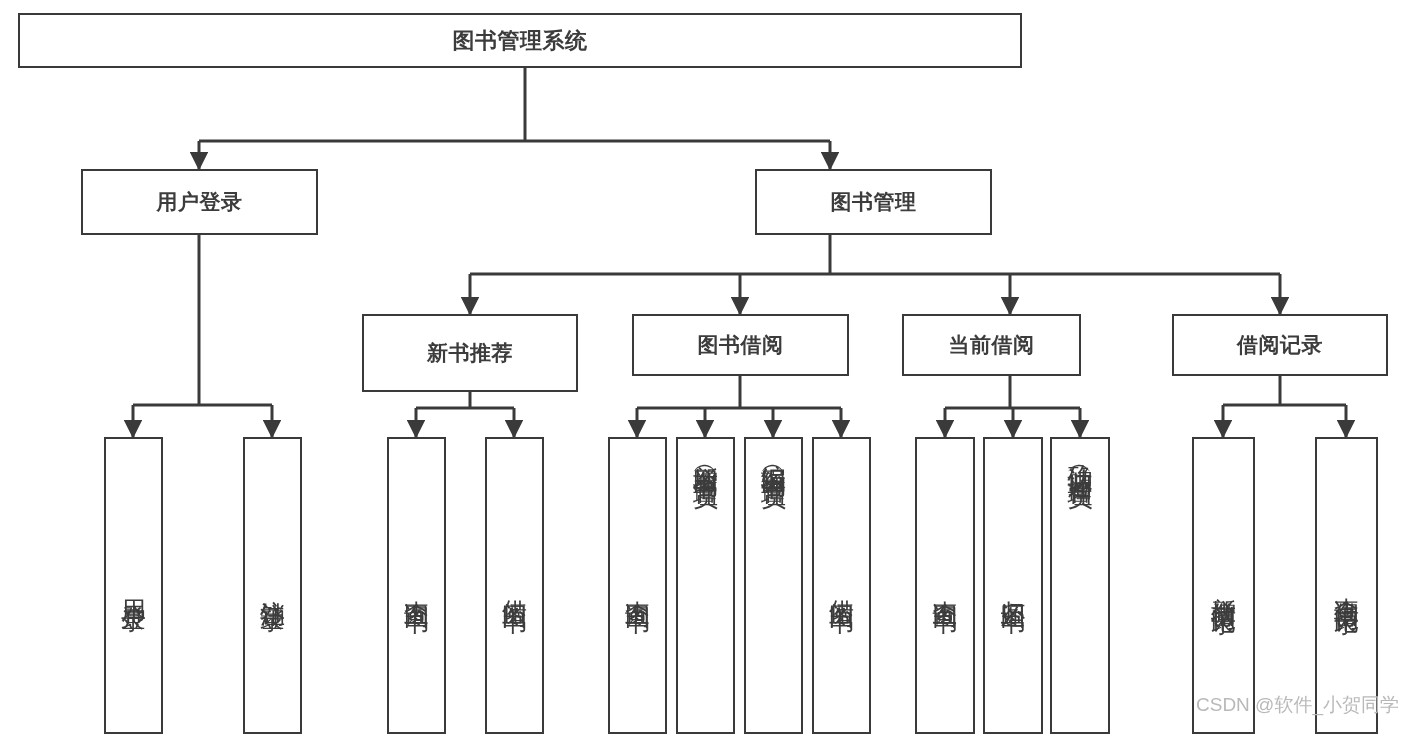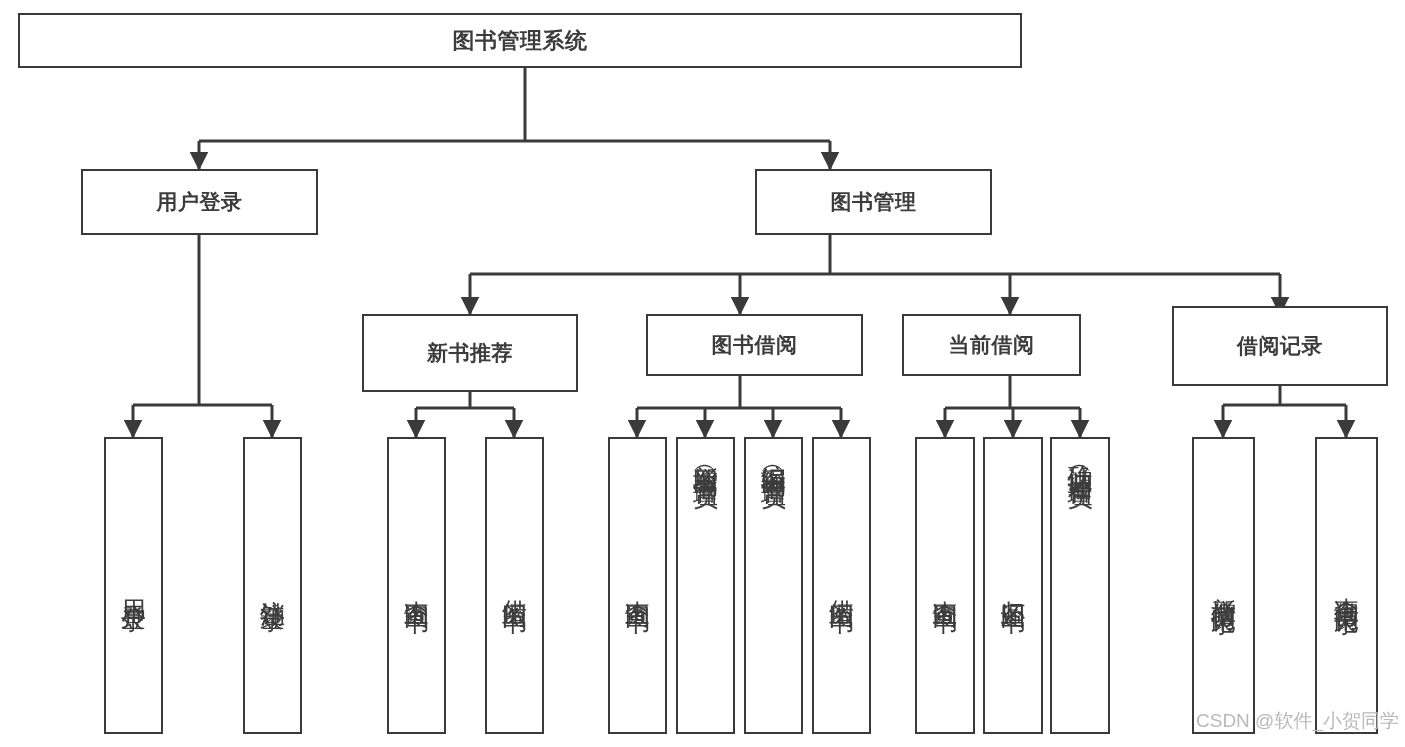--- a/index.html
+++ b/index.html
@@ -136,27 +136,27 @@
   <div class="node horiz" id="node-l2-0" style="left: 81px; top: 169px; width: 237px; height: 66px;">
     <span class="label">用户登录</span>
   </div>
   <div class="node horiz" id="node-l2-1" style="left: 711px; top: 169px; width: 237px; height: 66px; margin-left: 44px;">
     <span class="label">图书管理</span>
   </div>
 
   <div class="node horiz" id="node-l3-0" style="left: 362px; top: 314px; width: 216px; height: 78px;">
     <span class="label">新书推荐</span>
   </div>
-  <div class="node horiz" id="node-l3-1" style="left: 646px; top: 314px; width: 217px; height: 62px;">
+  <div class="node horiz" id="node-l3-1" style="left: 632px; top: 314px; width: 217px; height: 62px;">
     <span class="label">图书借阅</span>
   </div>
   <div class="node horiz" id="node-l3-2" style="left: 902px; top: 314px; width: 179px; height: 62px;">
     <span class="label">当前借阅</span>
   </div>
-  <div class="node horiz" id="node-l3-3" style="left: 1172px; top: 306px; width: 216px; height: 80px; justify-content: center;">
+  <div class="node horiz" id="node-l3-3" style="left: 1172px; top: 314px; width: 216px; height: 62px; justify-content: center;">
     <span class="label">借阅记录</span>
   </div>
 
   <div class="node vert mid" id="node-leaf-0" style="left: 104px; top: 437px; width: 59px; height: 297px;">
     <span class="label">用户登录</span>
   </div>
   <div class="node vert mid" id="node-leaf-1" style="left: 243px; top: 437px; width: 59px; height: 297px;">
     <span class="label">注销登录</span>
   </div>
   <div class="node vert mid" id="node-leaf-2" style="left: 387px; top: 437px; width: 59px; height: 297px;">
@@ -186,14 +186,14 @@
   <div class="node vert" id="node-leaf-10" style="left: 1050px; top: 437px; width: 60px; height: 297px;">
     <span class="label">确认归还（管理员）</span>
   </div>
   <div class="node vert mid" id="node-leaf-11" style="left: 1192px; top: 437px; width: 63px; height: 297px;">
     <span class="label">新增借阅记录</span>
   </div>
   <div class="node vert mid" id="node-leaf-12" style="left: 1315px; top: 437px; width: 63px; height: 297px;">
     <span class="label">查询借阅记录</span>
   </div>
 
-  <div class="watermark" id="watermark" style="left: 1196px; top: 708px;">CSDN @软件_小贺同学</div>
+  <div class="watermark" id="watermark" style="left: 1196px; top: 692px;">CSDN @软件_小贺同学</div>
 </div>
 
 </body></html>

